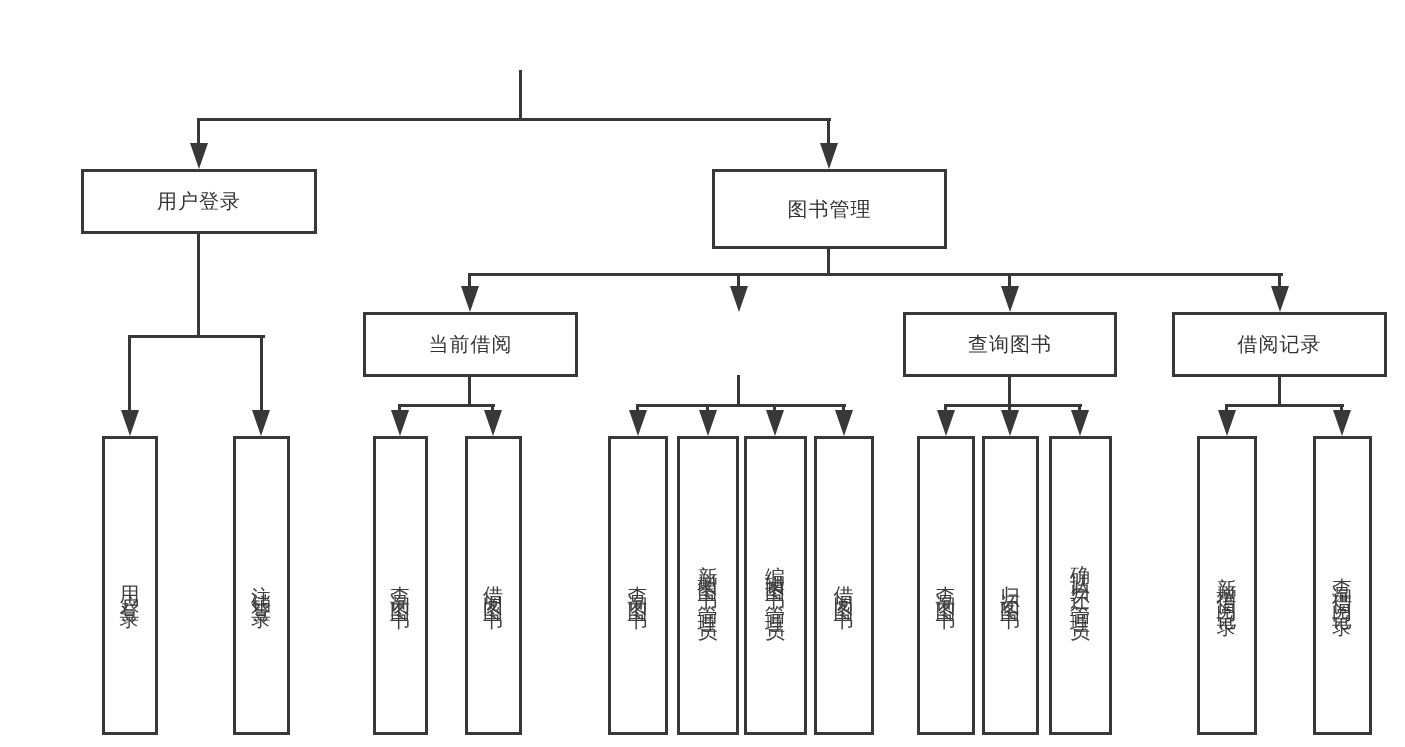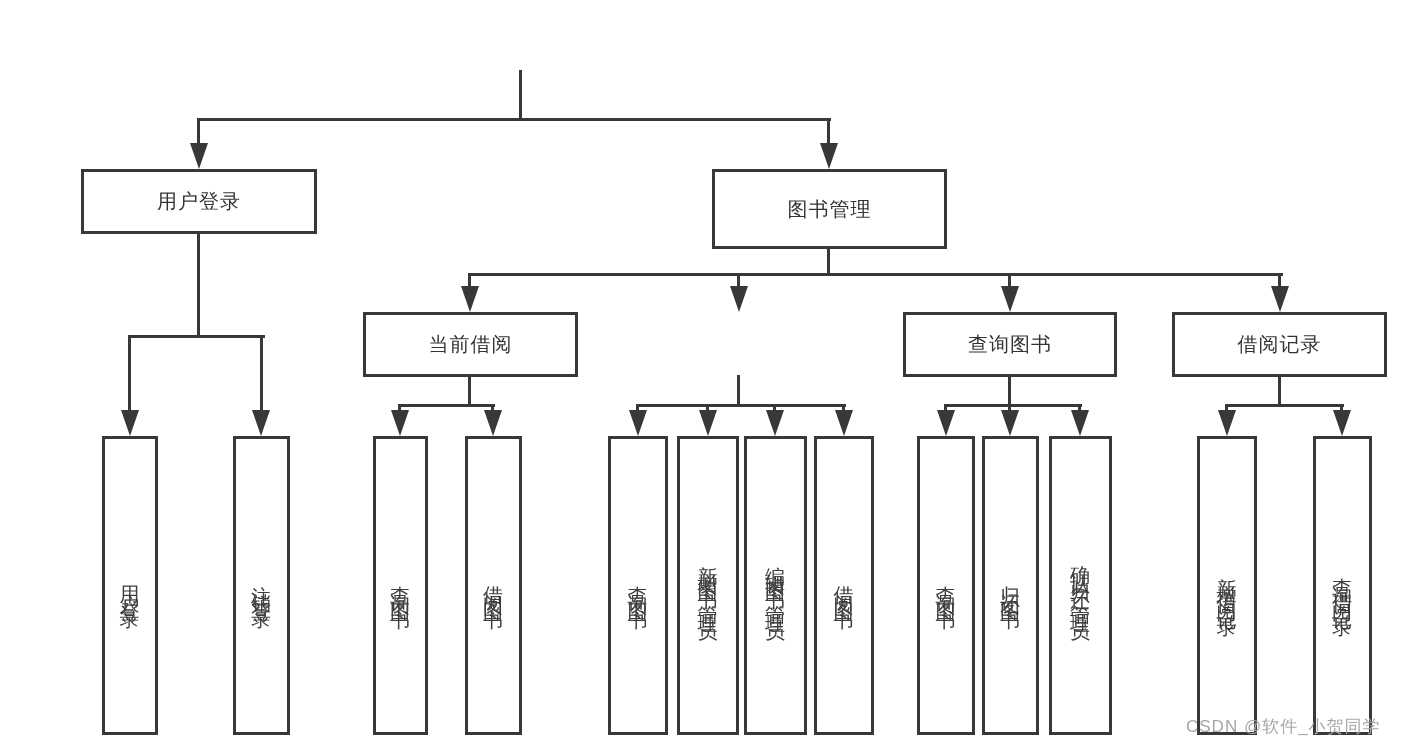--- a/index.html
+++ b/index.html
@@ -175,15 +175,14 @@
     <span class="vlabel">确认归还（管理员）</span>
   </div>
 
   <div class="box" style="left:1197px;top:436px;width:60px;height:299px">
     <span class="vlabel">新增借阅记录</span>
   </div>
   <div class="box" style="left:1313px;top:436px;width:59px;height:299px">
     <span class="vlabel">查询借阅记录</span>
   </div>
 
-  <div class="watermark">CSDN @软件_小贺同学</div>
 
 </div>
 
 </body></html>

